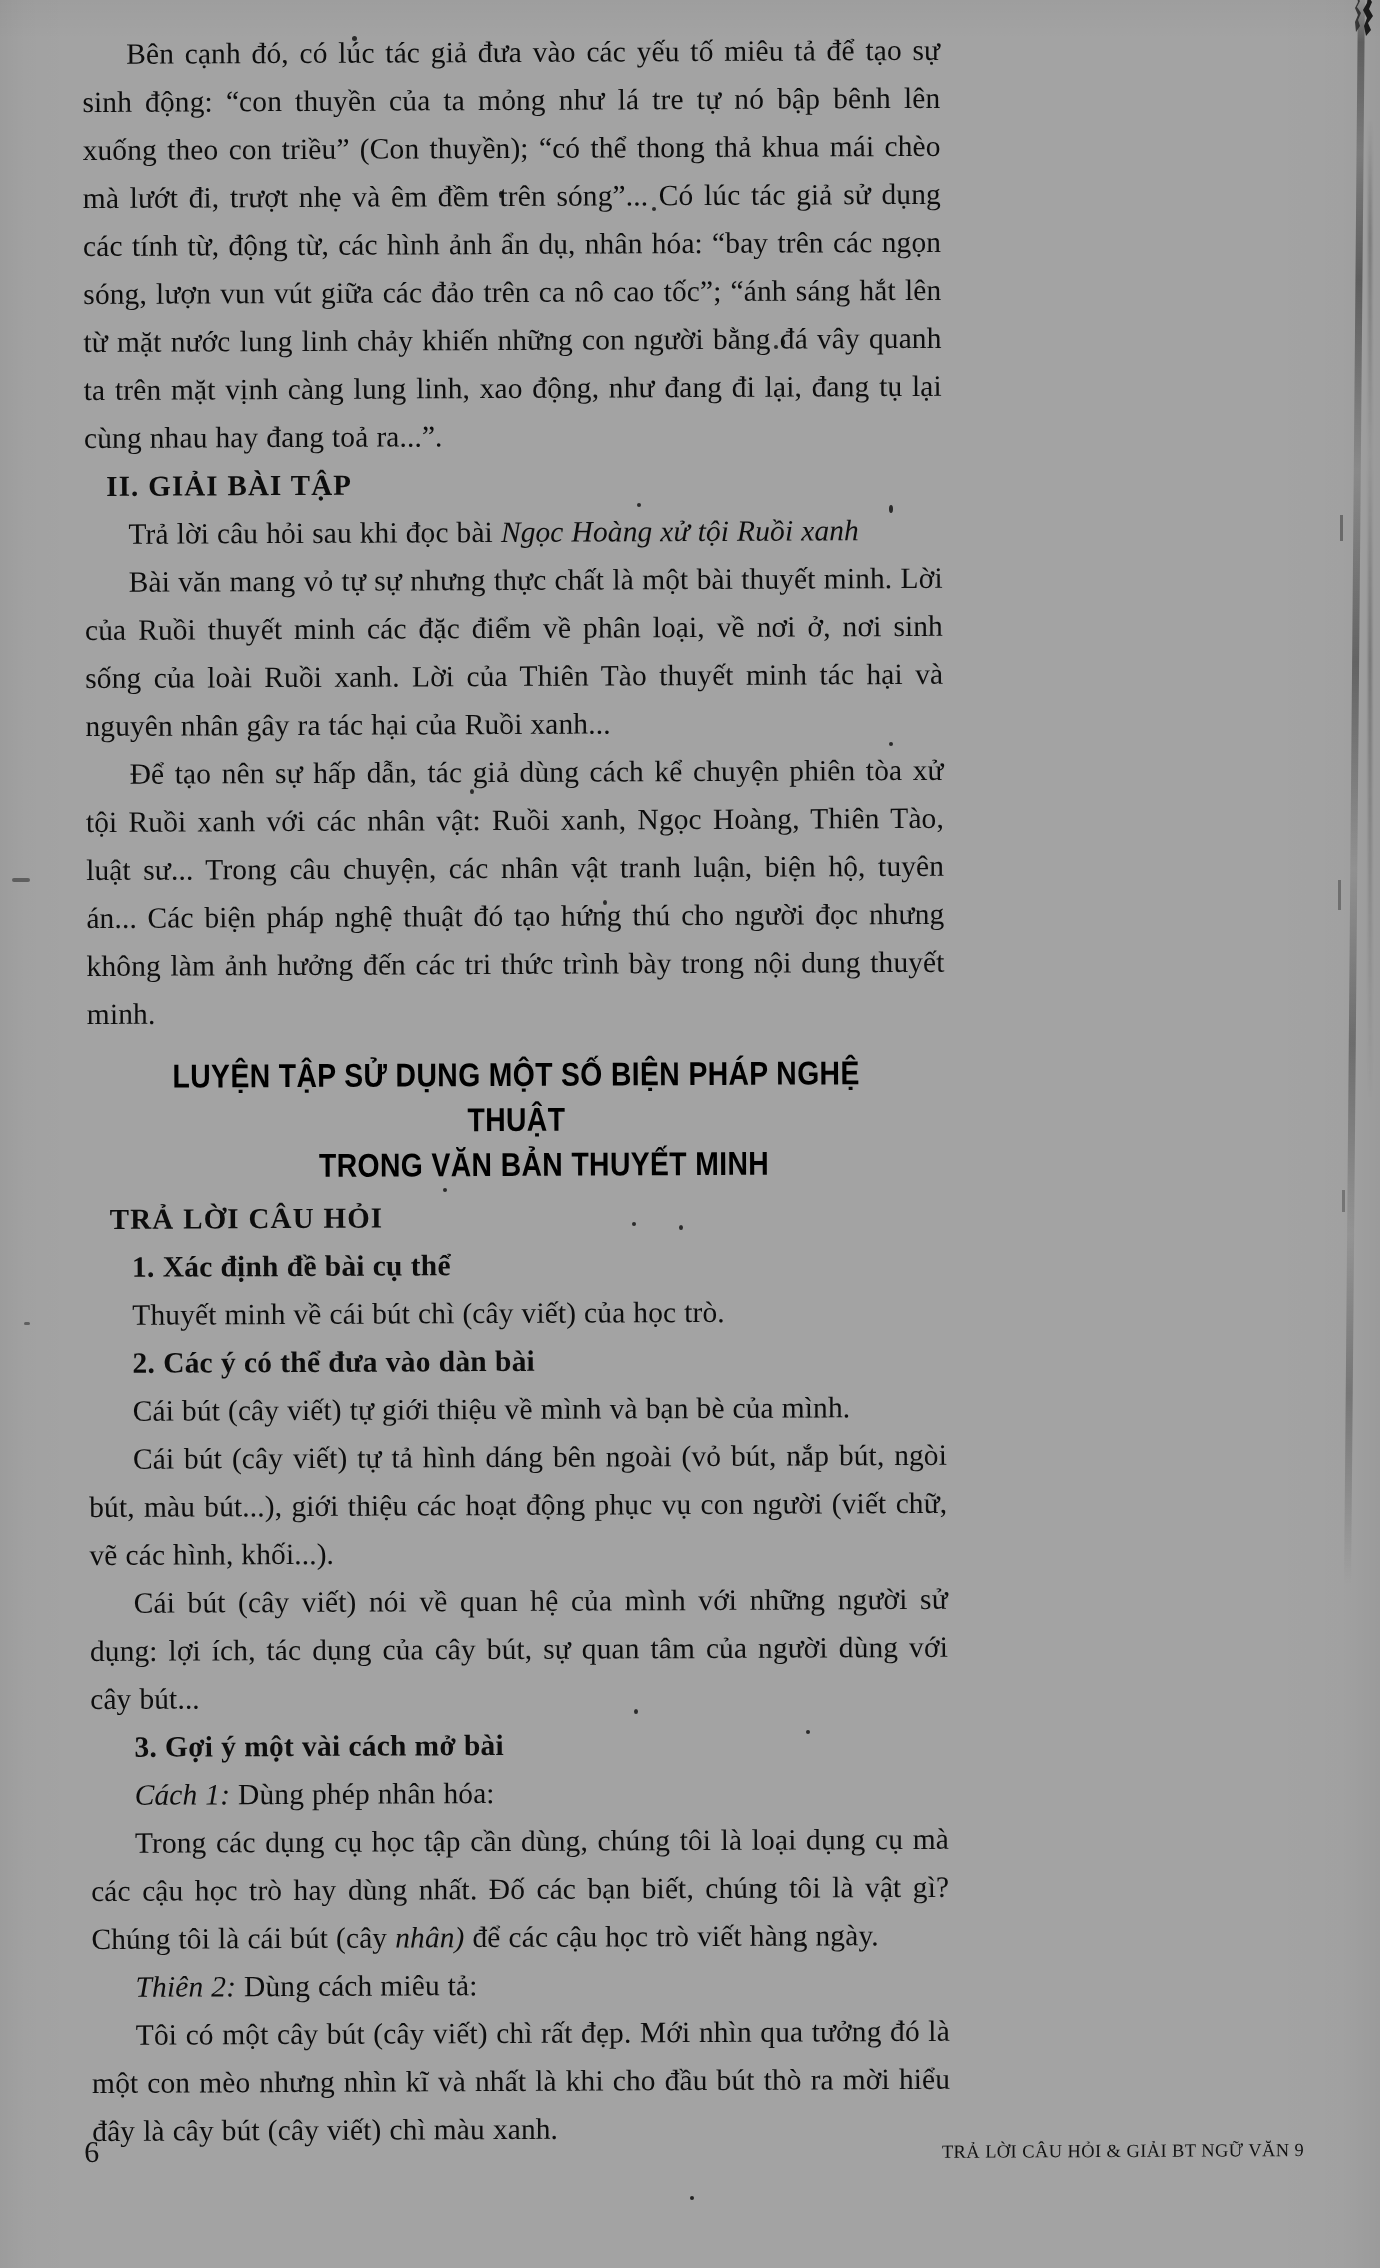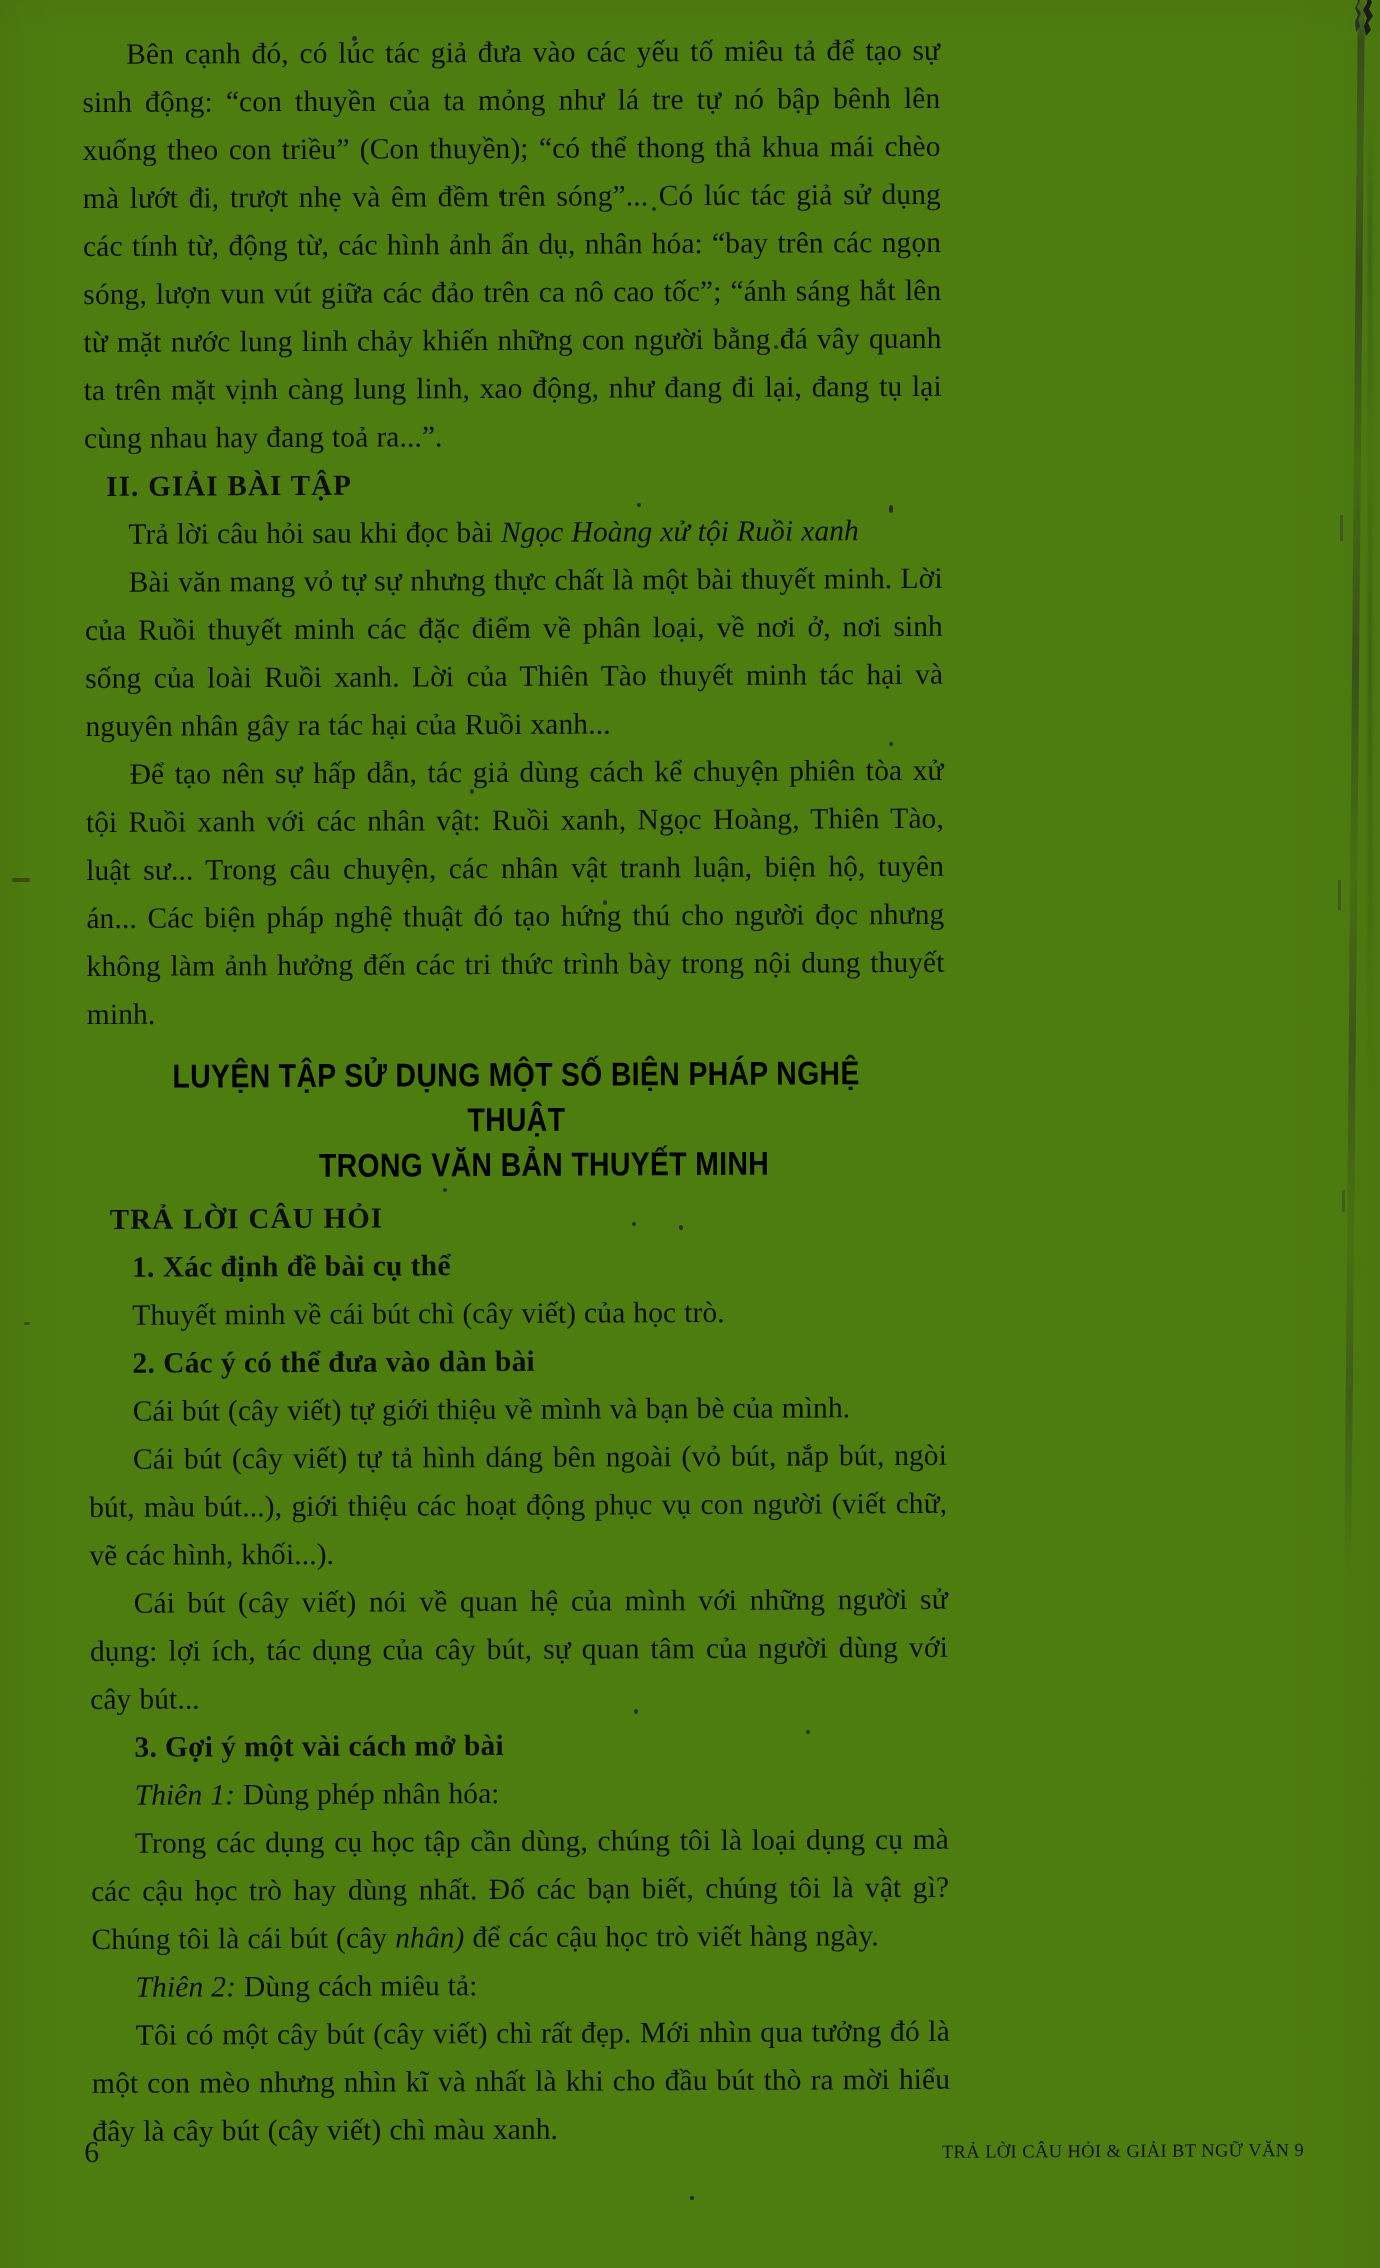--- a/index.html
+++ b/index.html
@@ -15,21 +15,21 @@
     overflow: hidden;
     font-family: "Liberation Serif", "DejaVu Serif", serif;
     color: #0d0d0d;
     -webkit-font-smoothing: none;
   }
 
   
   #scan-page {
     position: absolute;
     inset: 0;
-    background: #4d7c0f;
+    background: #a3a3a3;
   }
 
   
   #paper-tone {
     position: absolute;
     inset: 0;
     background:
       linear-gradient(90deg, rgba(0,0,0,0.045) 0px, rgba(0,0,0,0.012) 26px, rgba(0,0,0,0) 70px),
       linear-gradient(270deg, rgba(0,0,0,0.05) 0px, rgba(0,0,0,0.012) 40px, rgba(0,0,0,0) 110px),
       linear-gradient(180deg, rgba(0,0,0,0.03) 0px, rgba(0,0,0,0) 40px);
@@ -272,21 +272,21 @@
     <p class="numbered-head">1. Xác định đề bài cụ thể</p>
     <p class="body-para">Thuyết minh về cái bút chì (cây viết) của học trò.</p>
 
     <p class="numbered-head">2. Các ý có thể đưa vào dàn bài</p>
     <p class="body-para">Cái bút (cây viết) tự giới thiệu về mình và bạn bè của mình.</p>
     <p class="body-para">Cái bút (cây viết) tự tả hình dáng bên ngoài (vỏ bút, nắp bút, ngòi bút, màu bút...), giới thiệu các hoạt động phục vụ con người (viết chữ, vẽ các hình, khối...).</p>
     <p class="body-para">Cái bút (cây viết) nói về quan hệ của mình với những người sử dụng: lợi ích, tác dụng của cây bút, sự quan tâm của người dùng với cây bút...</p>
 
     <p class="numbered-head">3. Gợi ý một vài cách mở bài</p>
 
-    <p class="body-para cach-line"><span>Thiên 1:</span><span class="after"> Dùng phép nhân hóa:</span></p>
+    <p class="body-para cach-line"><span>Cách 1:</span><span class="after"> Dùng phép nhân hóa:</span></p>
     <p class="body-para"><span>Trong các dụng cụ học tập cần dùng, chúng tôi là loại dụng cụ mà các cậu học trò hay dùng nhất. Đố các bạn biết, chúng tôi là vật gì? Chúng tôi là cái bút (cây </span><span class="ital">nhân)</span><span> để các cậu học trò viết hàng ngày.</span></p>
 
     <p class="body-para cach-line"><span>Thiên 2:</span><span class="after"> Dùng cách miêu tả:</span></p>
     <p class="body-para">Tôi có một cây bút (cây viết) chì rất đẹp. Mới nhìn qua tưởng đó là một con mèo nhưng nhìn kĩ và nhất là khi cho đầu bút thò ra mời hiểu đây là cây bút (cây viết) chì màu xanh.</p>
 
   </div>
 
   <div id="page-footer">
     <div id="page-number">6</div>
     <div id="footer-running-head">TRẢ LỜI CÂU HỎI &amp; GIẢI BT NGỮ VĂN 9</div>

